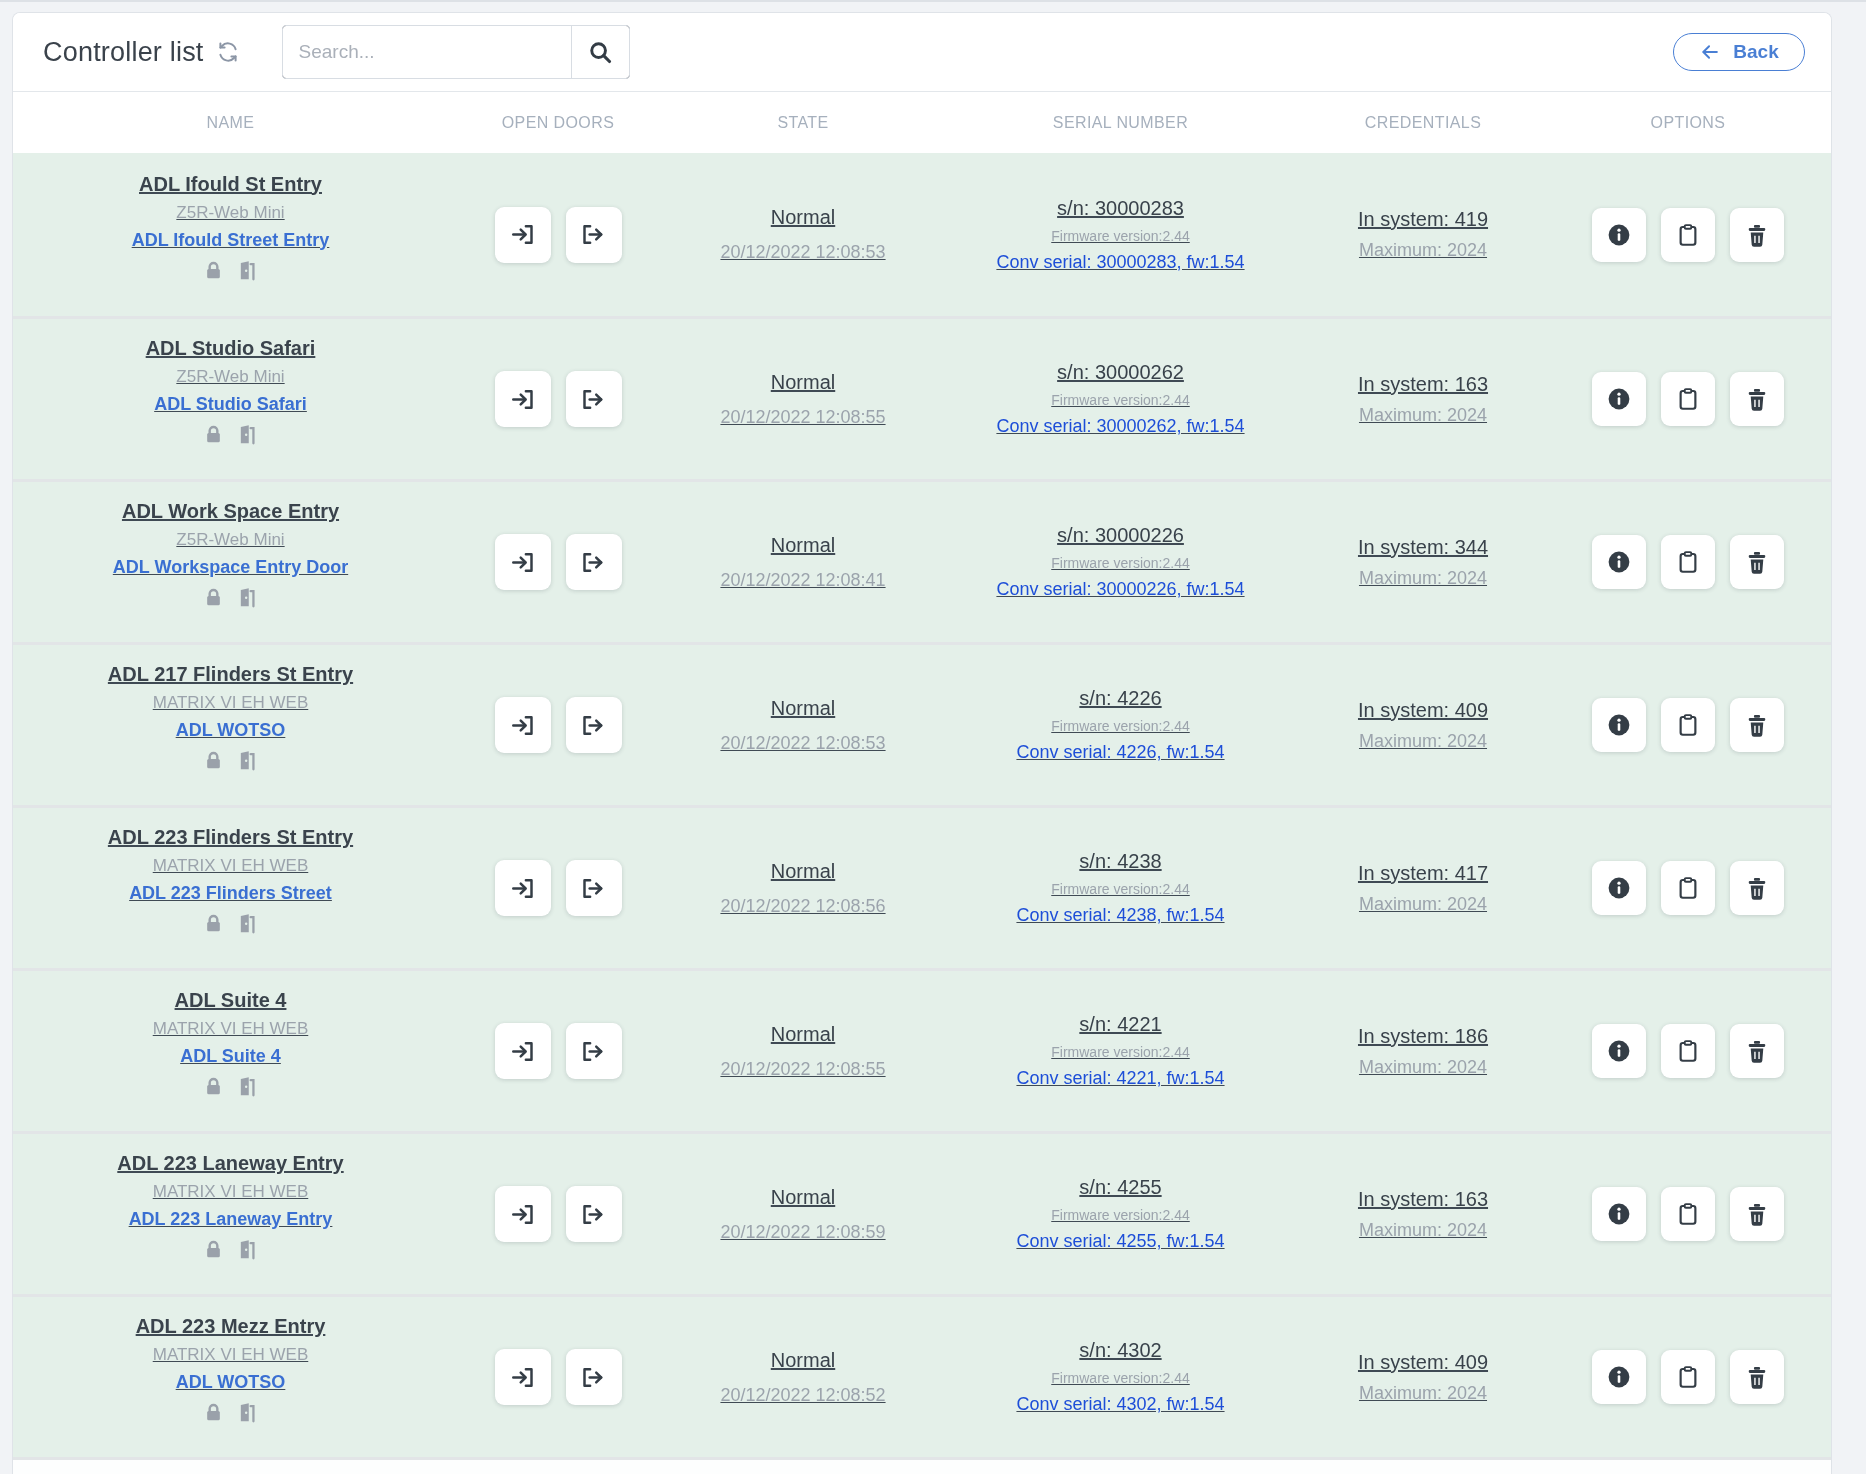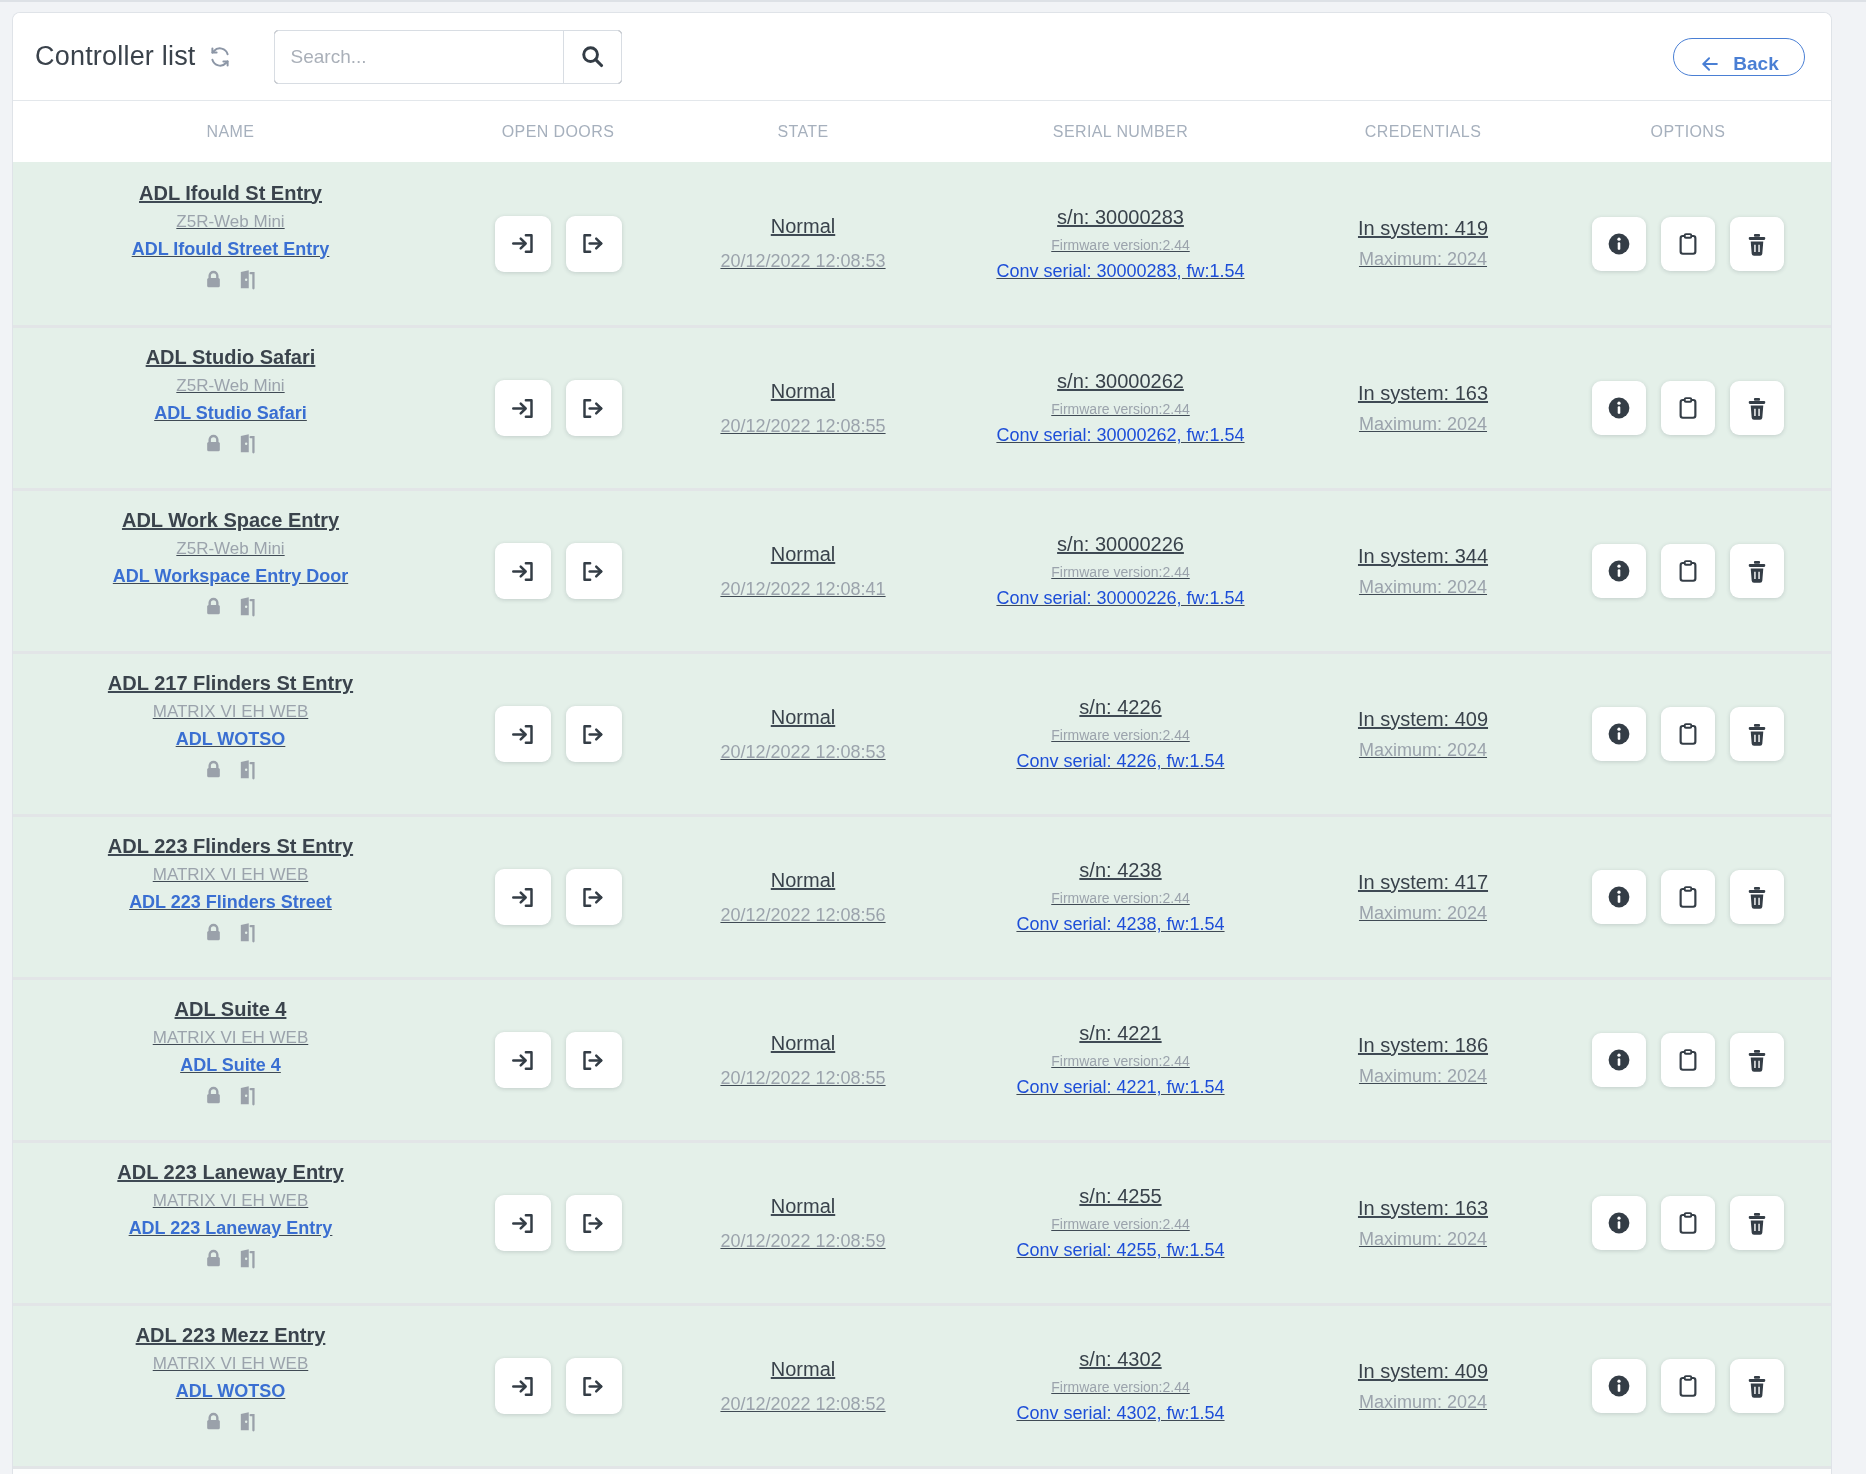--- a/index.html
+++ b/index.html
@@ -14,24 +14,24 @@
     margin:10px 34px 0 12px;
     width:1820px;
     background:#ffffff;
     border:1px solid #dfe3e8;
     border-bottom:none;
     border-radius:8px 8px 0 0;
     overflow:hidden;
   }
   
   .topbar {
-    height:88px;
+    height:79px;
     display:flex;
     align-items:center;
-    padding:0 26px 0 22px;
+    padding:0 26px 0 30px;
     border-bottom:1px solid #e3e7eb;
     background:#fff;
   }
   .title-wrap { display:flex; align-items:center; gap:12px; }
   .page-title { font-size:27px; font-weight:500; color:#3a424b; letter-spacing:0.2px; }
   .refresh { color:#8c96a6; display:flex; cursor:pointer; }
   .search-group {
     display:flex;
     margin-left:42px;
     height:54px;
@@ -54,21 +54,21 @@
     width:58px;
     border:none;
     border-left:1px solid #d8dde3;
     background:#fff;
     color:#333c45;
     display:flex; align-items:center; justify-content:center;
     cursor:pointer;
   }
   .flex-spacer { flex:1; }
   .back-btn {
-    display:flex; align-items:flex-end; justify-content:center; gap:12px;
+    display:flex; align-items:center; justify-content:center; gap:12px;
     min-width:132px; height:38px;
     border:1px solid var(--accent,#4a7fd4);
     border-radius:19px;
     background:#fff;
     color:var(--accent,#4a7fd4);
     font-size:19px; font-weight:600;
     font-family:"Liberation Sans", sans-serif;
     cursor:pointer;
     padding:0 20px;
   }

